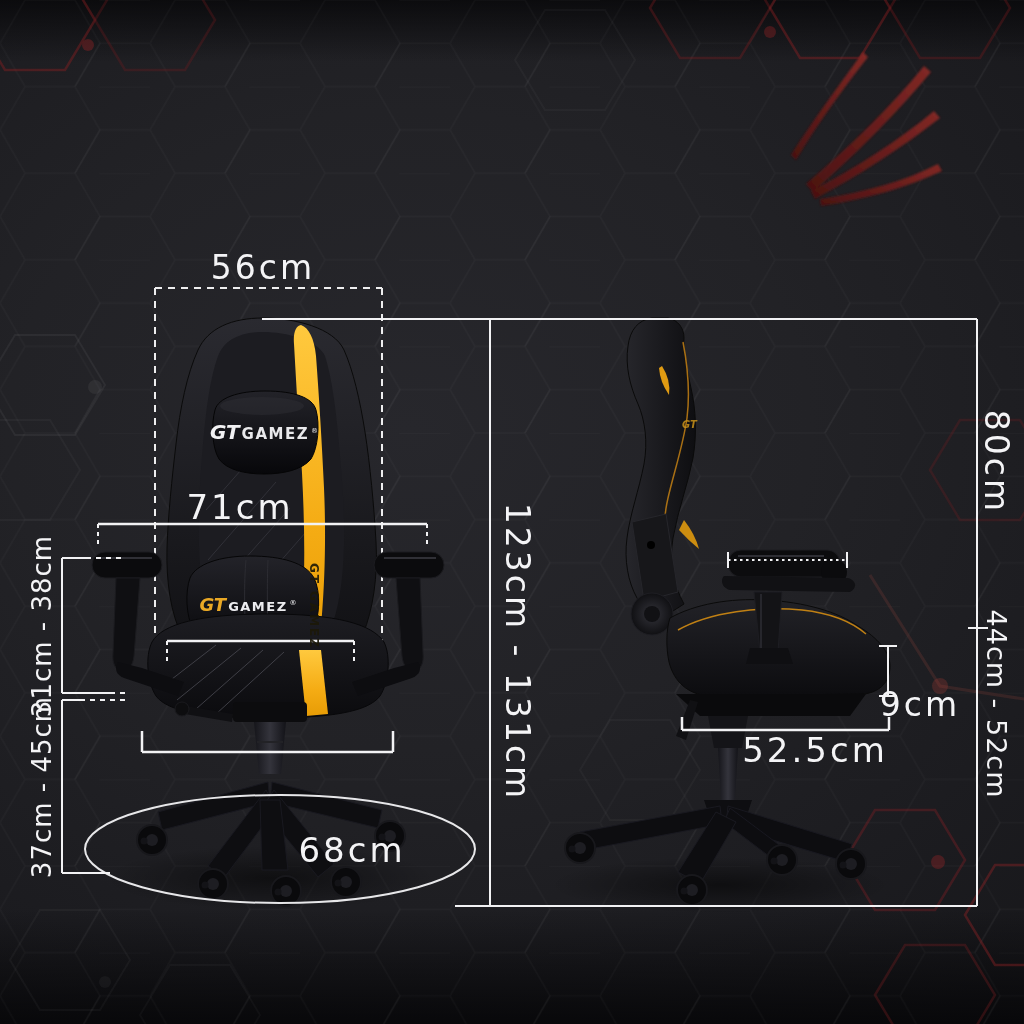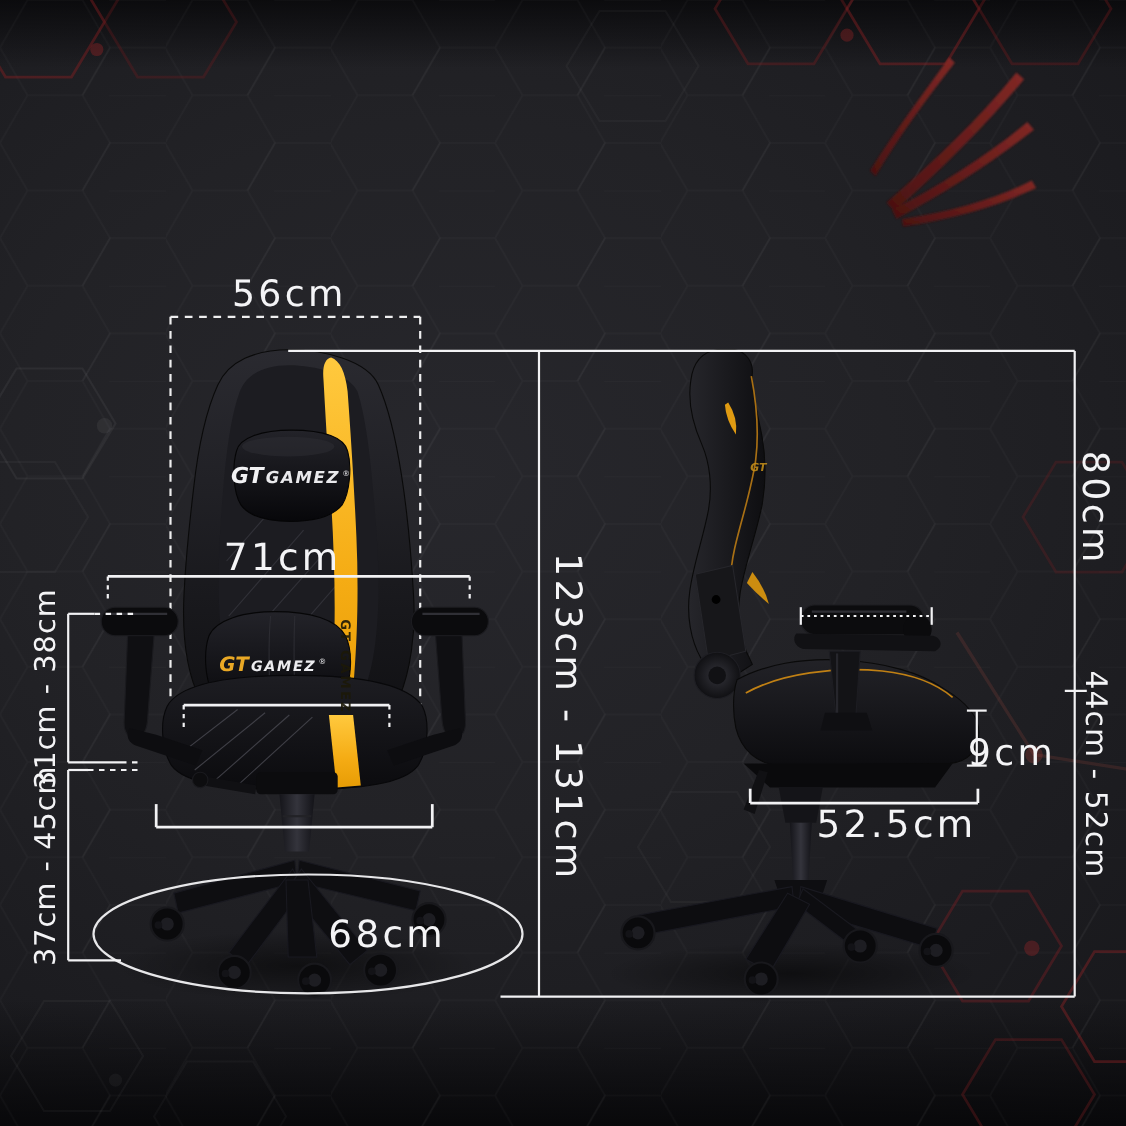--- a/index.html
+++ b/index.html
@@ -20,21 +20,21 @@
   }
   .dim.big{font-size:34px;}
   .dim.rot-cw{transform:translate(-50%,-50%) rotate(90deg);font-size:33px;letter-spacing:3px;}
   .dim.rot-ccw{transform:translate(-50%,-50%) rotate(-90deg);font-size:26px;letter-spacing:1px;}
   .dim.rot-cw.small{font-size:27px;letter-spacing:1px;}
   .logo{
     position:absolute;transform:translate(-50%,-50%);
     display:flex;align-items:baseline;white-space:nowrap;line-height:1;
   }
   .logo .gt{font-style:italic;font-weight:bold;letter-spacing:0;margin-right:2px;}
-  .logo .nm{font-weight:bold;letter-spacing:1.5px;font-style:italic;}
+  .logo .nm{font-weight:bold;letter-spacing:1.5px;}
   .logo .rg{font-size:7px;margin-left:2px;transform:translateY(-6px);}
   .logo-headrest{color:#e9e9ec;}
   .logo-headrest .gt{font-size:20px;color:#f2f2f4;}
   .logo-headrest .nm{font-size:15px;}
   .logo-lumbar .gt{font-size:18px;color:#e9a825;}
   .logo-lumbar .nm{font-size:13px;color:#ededf0;}
   .logo-lumbar{color:#ededf0;}
   .stripe-mark{
     position:absolute;transform:translate(-50%,-50%) rotate(90deg);
     color:rgba(28,24,8,0.9);font-size:12px;font-weight:bold;letter-spacing:2px;white-space:nowrap;
@@ -308,26 +308,26 @@
       <path d="M682,730 H889"></path>
           <path d="M682,717 V730"></path>
           <path d="M889,717 V730"></path>
     </g>
     <ellipse cx="280" cy="849" rx="195" ry="54" stroke-width="2" opacity="0.95"></ellipse>
   </g>
 </svg>
 
 <div class="labels">
   <div class="dim" style="left:263px;top:267px">56cm</div>
-  <div class="dim big" style="left:257px;top:507px">71cm</div>
+  <div class="dim big" style="left:240px;top:507px">71cm</div>
   <div class="dim big" style="left:352px;top:850px">68cm</div>
   <div class="dim rot-ccw" style="left:42px;top:626px">31cm - 38cm</div>
   <div class="dim rot-ccw" style="left:42px;top:787px">37cm - 45cm</div>
   <div class="dim rot-cw" style="left:517px;top:652px">123cm - 131cm</div>
-  <div class="dim" style="left:920px;top:684px">9cm</div>
+  <div class="dim" style="left:920px;top:704px">9cm</div>
   <div class="dim big" style="left:815px;top:750px">52.5cm</div>
   <div class="dim rot-cw" style="left:996px;top:462px">80cm</div>
   <div class="dim rot-cw small" style="left:996px;top:704px">44cm - 52cm</div>
 
   <div class="logo logo-headrest" style="left:264px;top:432px">
     <span class="gt">GT</span>
     <span class="nm">GAMEZ</span>
     <span class="rg">®</span>
   </div>
   <div class="logo logo-lumbar" style="left:248px;top:605px">

